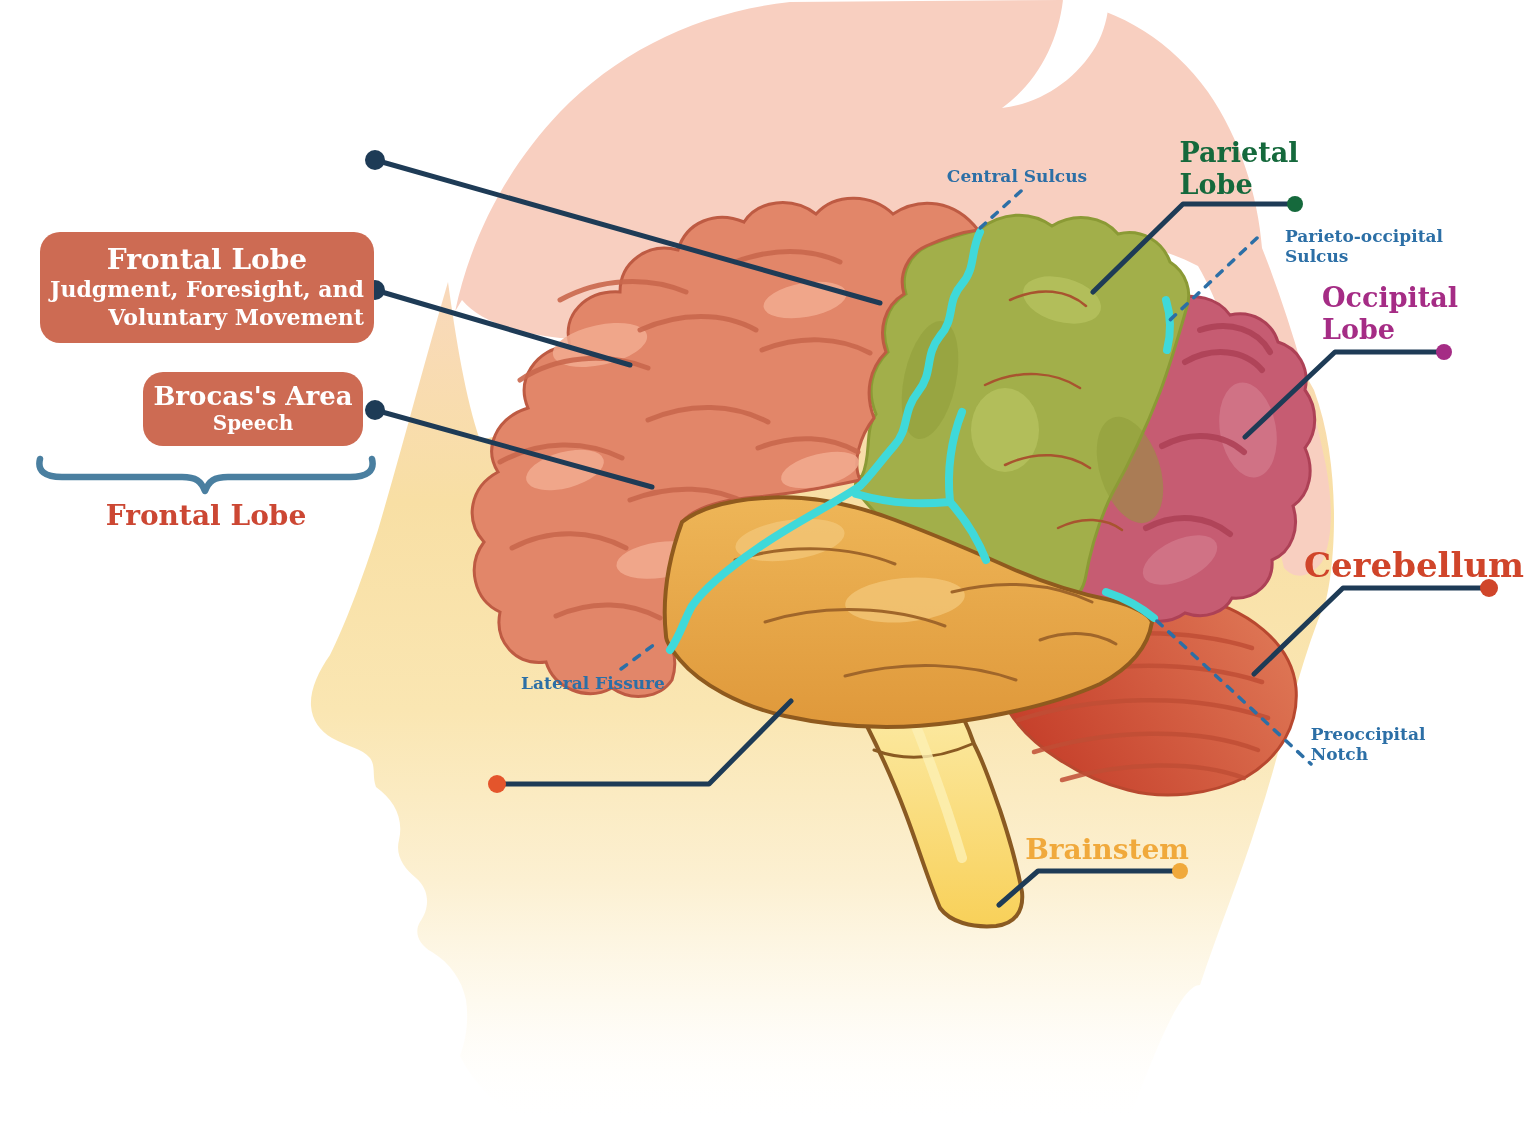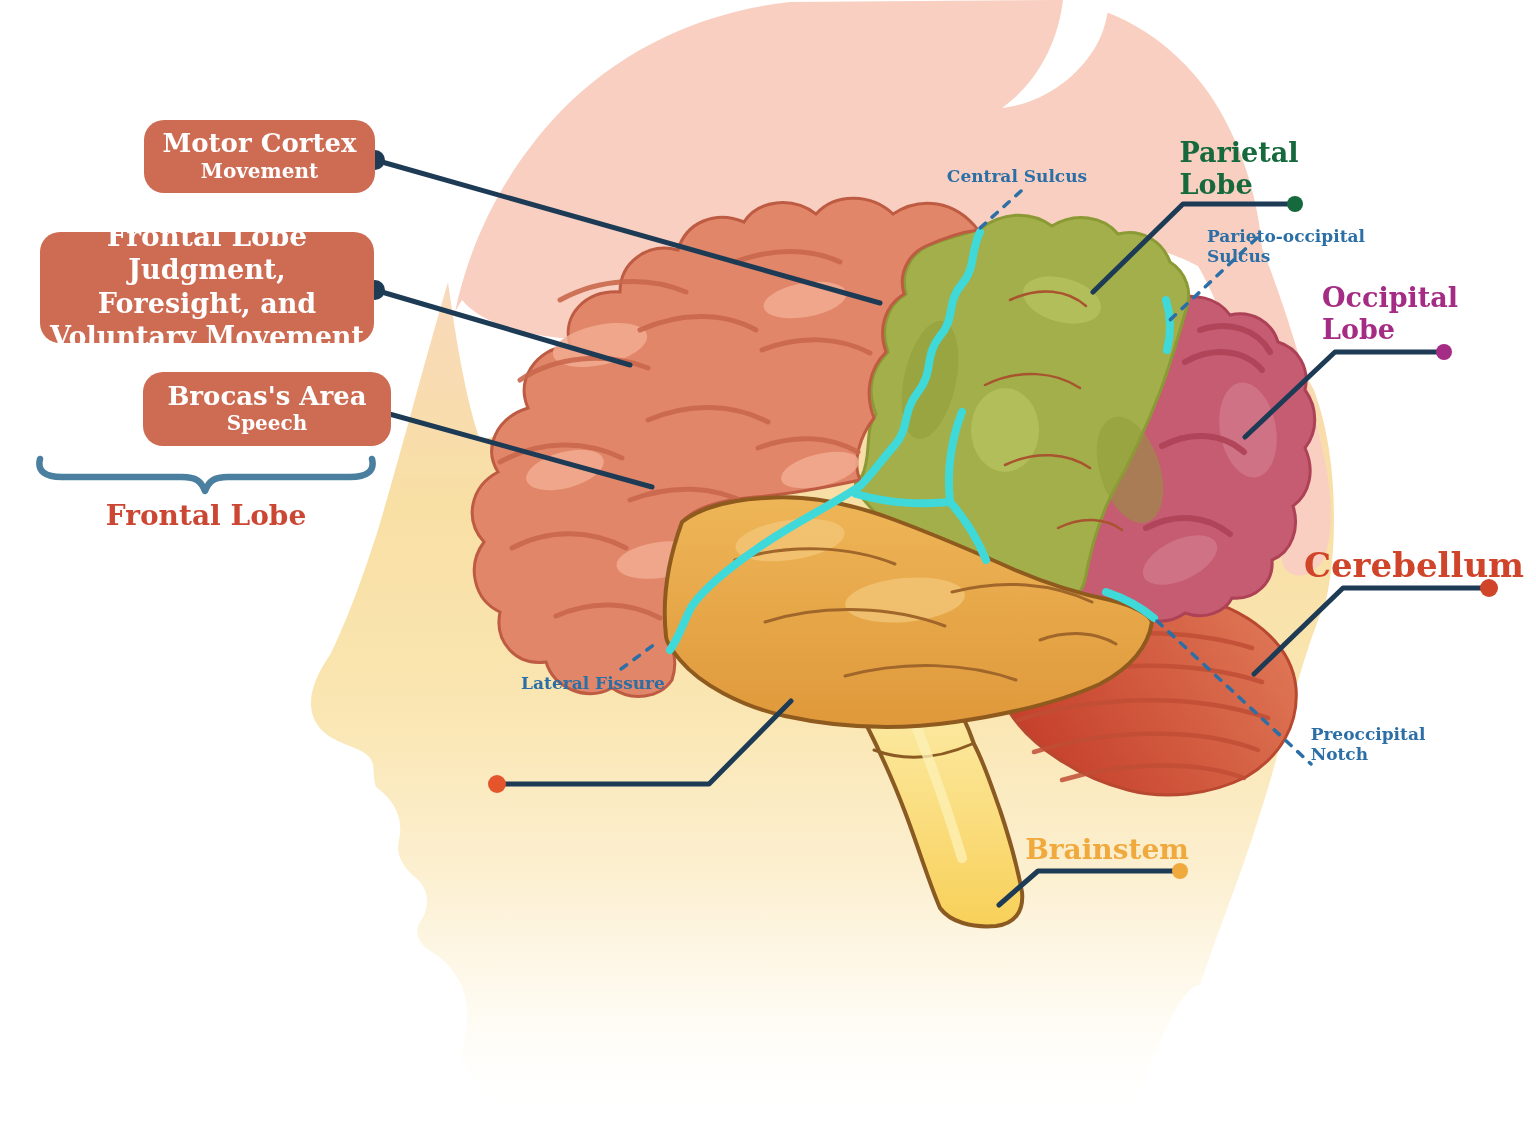--- a/index.html
+++ b/index.html
@@ -51,21 +51,21 @@
   .c-frontal{color:var(--c-frontal-label,#cc4733);font-size:28px;}
 
   .callout{
     position:absolute;background:var(--c-box-bg,#cd6b53);color:var(--c-box-text,#fff);
     border-radius:20px;display:flex;flex-direction:column;justify-content:center;align-items:center;
     text-align:center;font-weight:bold;padding:4px 8px;box-sizing:border-box;
   }
   .callout .t{font-size:26px;line-height:1.15;}
   .callout .s{font-size:20px;line-height:1.25;white-space:pre-line;}
   .callout.big .t{font-size:28px;}
-  .callout.big .s{font-size:27px;}
+  .callout.big .s{font-size:22px;text-align:right;}
 </style>
 </head>
 <body>
 
 <div class="stage">
 
   <svg viewBox="0 0 1536 1124" width="1536" height="1124">
     <defs>
       <linearGradient id="gFace" x1="0" y1="260" x2="0" y2="1124" gradientUnits="userSpaceOnUse">
         <stop offset="0" stop-color="#f9d8be"></stop>
@@ -265,39 +265,35 @@
       <circle cx="1295" cy="204" r="8" fill="var(--c-parietal-label,#15693c)"></circle>
       <circle cx="1444" cy="352" r="8" fill="var(--c-occipital-label,#a52c85)"></circle>
       <circle cx="1489" cy="588" r="9" fill="var(--c-cerebellum-label,#d0452a)"></circle>
       <circle cx="497" cy="784" r="9" fill="var(--c-temporal-label,#e4552c)"></circle>
       <circle cx="1180" cy="871" r="8" fill="var(--c-brainstem-label,#f0a93c)"></circle>
 
       <path class="brace" d="M 40,459 C 37,471 45,477 62,477 L 182,477 C 196,477 201,481 205,491 C 209,481 214,477 228,477 L 350,477 C 367,477 375,471 372,459"></path>
     </g>
   </svg>
 
-  <div class="callout" style="left:144px;top:120px;width:231px;height:73px;">
-    <div class="t">Motor Cortex</div>
-    <div class="s">Movement</div>
-  </div>
   <div class="callout big" style="left:40px;top:232px;width:334px;height:111px;">
     <div class="t">Frontal Lobe</div>
     <div class="s">Judgment, Foresight, and
 Voluntary Movement</div>
   </div>
-  <div class="callout" style="left:143px;top:372px;width:248px;height:74px;">
+  <div class="callout" style="left:143px;top:372px;width:220px;height:74px;">
     <div class="t">Brocas's Area</div>
     <div class="s">Speech</div>
   </div>
 
   <div class="lbl c-frontal" style="left:206px;top:516px;">Frontal Lobe</div>
   <div class="lbl c-blue" style="left:1017px;top:177px;">Central Sulcus</div>
   <div class="lbl c-parietal" style="left:1239px;top:169px;">Parietal
 Lobe</div>
-  <div class="lbl c-blue small2" style="left:1286px;top:247px;">Parieto-occipital
+  <div class="lbl c-blue small2" style="left:1364px;top:247px;">Parieto-occipital
 Sulcus</div>
   <div class="lbl c-occipital" style="left:1390px;top:314px;">Occipital
 Lobe</div>
   <div class="lbl c-cerebellum" style="left:1414px;top:566px;">Cerebellum</div>
   <div class="lbl c-blue" style="left:1368px;top:745px;">Preoccipital
 Notch</div>
   <div class="lbl c-blue" style="left:593px;top:684px;">Lateral Fissure</div>
   <div class="lbl c-brainstem" style="left:1107px;top:850px;">Brainstem</div>
 
 </div>

